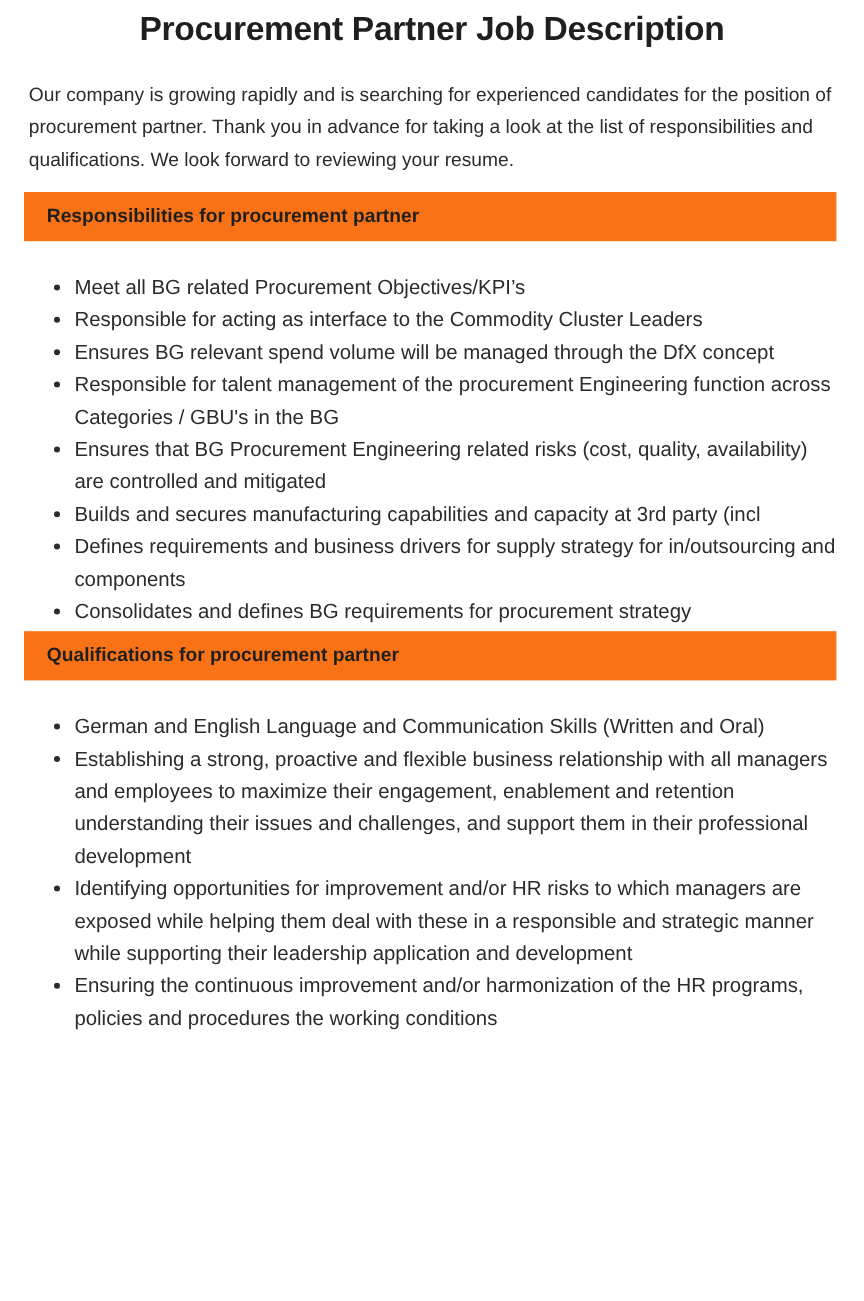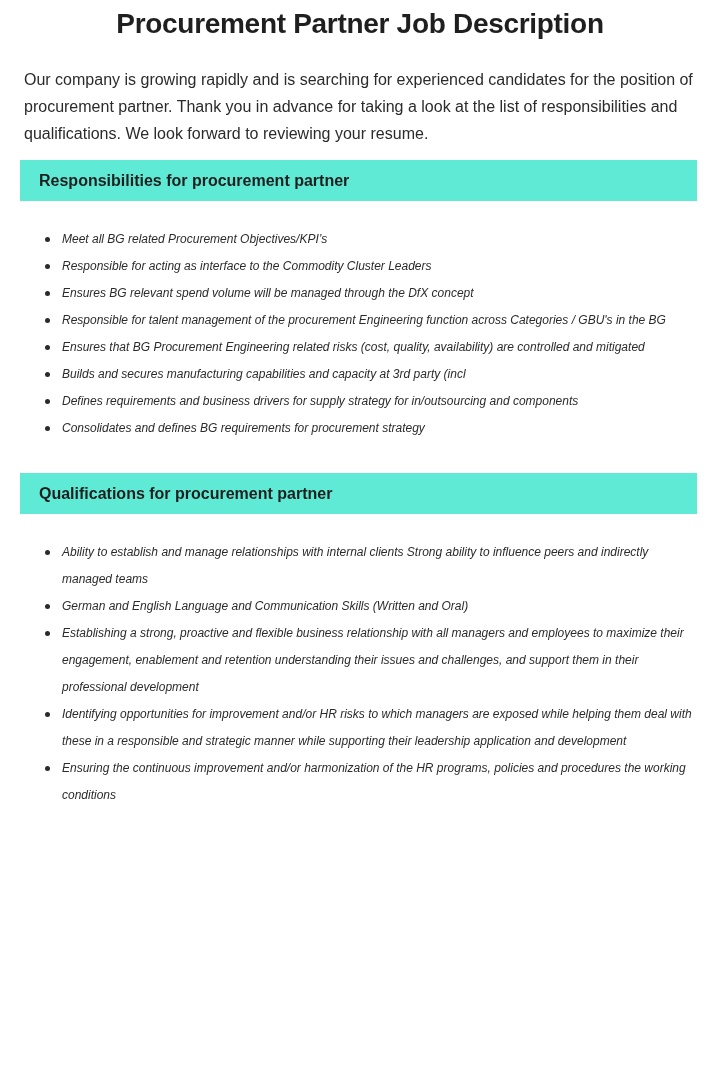--- a/index.html
+++ b/index.html
@@ -30,39 +30,38 @@
   }
   .intro {
     margin: 24px 22px 0 24px;
     font-size: 16px;
     line-height: 27px;
   }
   .section-bar {
     margin: 0 23px 0 20px;
     margin-top: 14px;
     height: 41px;
-    background: #5eead4;
+    background: #f97316;
     display: flex;
     align-items: center;
     padding-left: 19px;
   }
   .section-bar.first { margin-top: 13px; }
-  .section-bar.second { margin-top: 31px; }
+  .section-bar.second { margin-top: 3px; }
   .section-heading {
     font-size: 16px;
     font-weight: 700;
     color: #1f1f1f;
   }
   ul.bullet-list {
     list-style: none;
     margin: 25px 23px 0 20px;
     padding: 0 0 0 42px;
-    font-size: 12px;
+    font-size: 17px;
     line-height: 27px;
-    font-style: italic;
   }
   ul.bullet-list li {
     position: relative;
     margin: 0;
     padding: 0;
   }
   ul.bullet-list li::before {
     content: "";
     position: absolute;
     left: -17px;
@@ -95,20 +94,19 @@
       <li>Builds and secures manufacturing capabilities and capacity at 3rd party (incl</li>
       <li>Defines requirements and business drivers for supply strategy for in/outsourcing and components</li>
       <li>Consolidates and defines BG requirements for procurement strategy</li>
     </ul>
 
   <div class="section-bar second">
     <span class="section-heading">Qualifications for procurement partner</span>
   </div>
 
   <ul class="bullet-list">
-      <li>Ability to establish and manage relationships with internal clients Strong ability to influence peers and indirectly managed teams</li>
       <li>German and English Language and Communication Skills (Written and Oral)</li>
       <li>Establishing a strong, proactive and flexible business relationship with all managers and employees to maximize their engagement, enablement and retention understanding their issues and challenges, and support them in their professional development</li>
       <li>Identifying opportunities for improvement and/or HR risks to which managers are exposed while helping them deal with these in a responsible and strategic manner while supporting their leadership application and development</li>
       <li>Ensuring the continuous improvement and/or harmonization of the HR programs, policies and procedures the working conditions</li>
     </ul>
 
 </div>
 
 </body></html>

